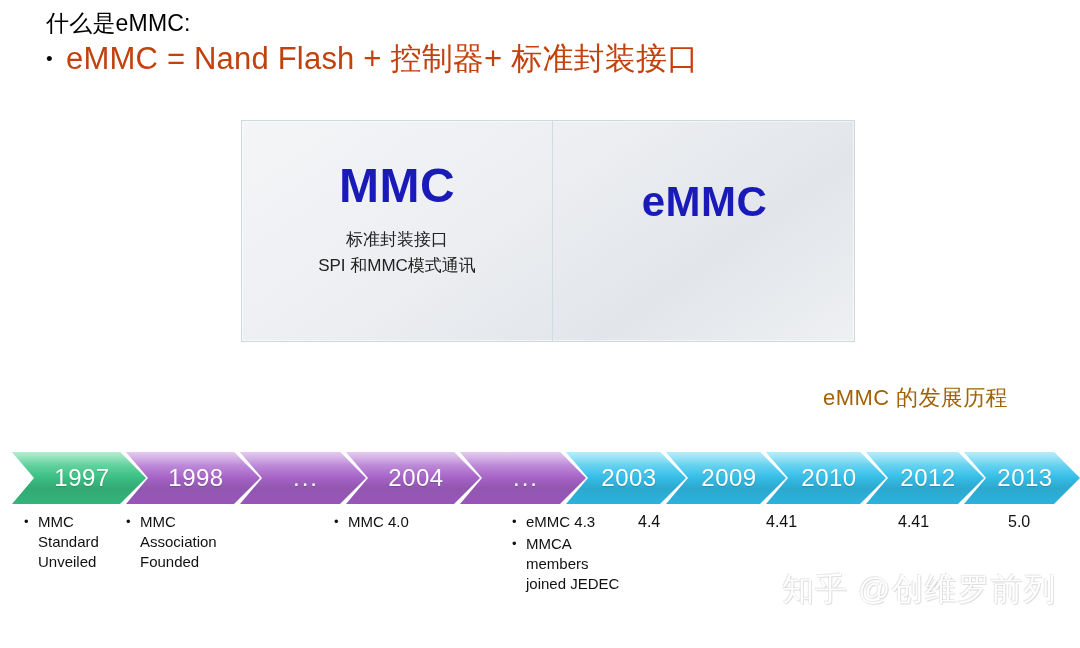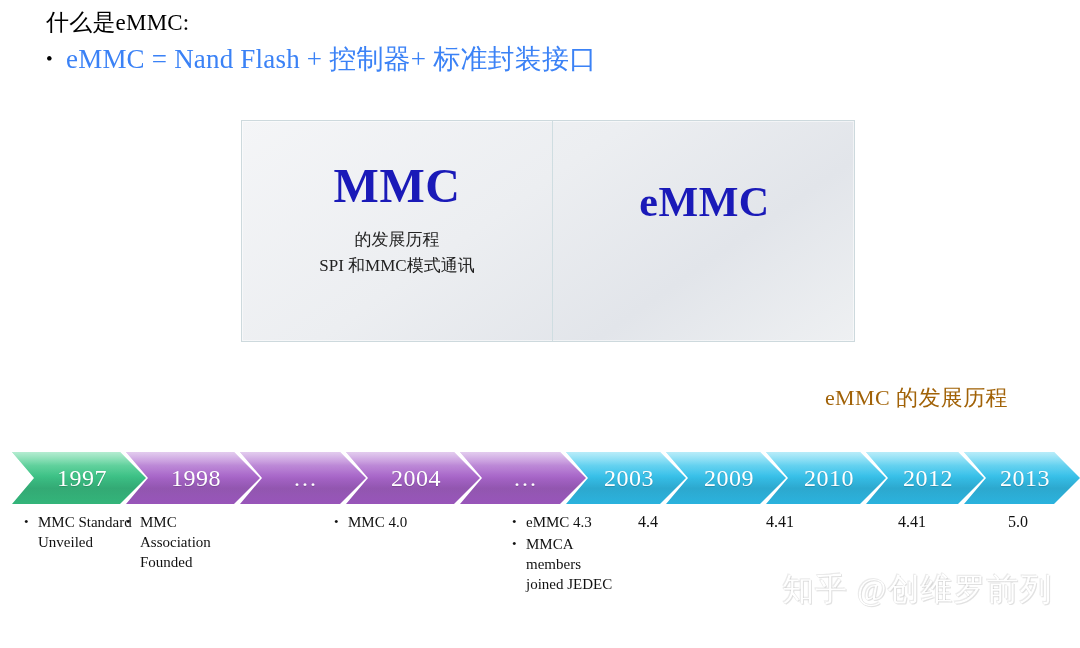--- a/index.html
+++ b/index.html
@@ -4,35 +4,35 @@
 <style>
   html,body{margin:0;padding:0;}
   body{
     width:1080px;height:648px;
     background:#ffffff;
     font-family:"Liberation Sans","DejaVu Sans",sans-serif;
     color:#000;
     position:relative;
     overflow:hidden;
   }
-  .slide{position:absolute;left:0;top:0;width:1080px;height:648px;font-family:Liberation Serif, serif;}
+  .slide{position:absolute;left:0;top:0;width:1080px;height:648px;}
 
   
   .heading{position:absolute;left:46px;top:8px;}
   .heading .line1{
     font-size:23px;line-height:30px;color:#000;letter-spacing:.2px;
   }
   .bullet-row{
     display:flex;align-items:flex-start;margin-top:6px;
   }
   .bullet-row .dot{
     width:20px;flex:0 0 20px;font-size:19px;line-height:30px;color:#000;
   }
   .bullet-row .btxt{
-    font-size:27px;line-height:30px;color:#3b82f6;letter-spacing:.2px;
+    font-size:31px;line-height:30px;color:#c2410c;letter-spacing:.2px;
   }
 
   
   .panel{
     position:absolute;left:241px;top:120px;width:614px;height:222px;
     background:linear-gradient(145deg,#f4f5f7 0%,#eceef1 42%,#e2e5ea 72%,#eef0f2 100%);
     border:1px solid #cdd9dd;
     box-sizing:border-box;
     box-shadow:0 0 0 1px rgba(255,255,255,.5) inset;
   }
@@ -136,21 +136,21 @@
       <span class="dot">•</span>
       <span class="btxt">eMMC = Nand Flash + 控制器+ 标准封装接口</span>
     </div>
   </div>
 
   <div class="panel">
     <div class="divider"></div>
 
     <div class="half left">
       <div class="bigword">MMC</div>
-      <div class="subline sub1">的发展历程</div>
+      <div class="subline sub1">标准封装接口</div>
       <div class="subline sub2">SPI 和MMC模式通讯</div>
     </div>
 
     <div class="half right">
       <div class="bigword">eMMC</div>
     </div>
   </div>
 
   <div class="sec-title">
     <span>eMMC 的发展历程</span>

